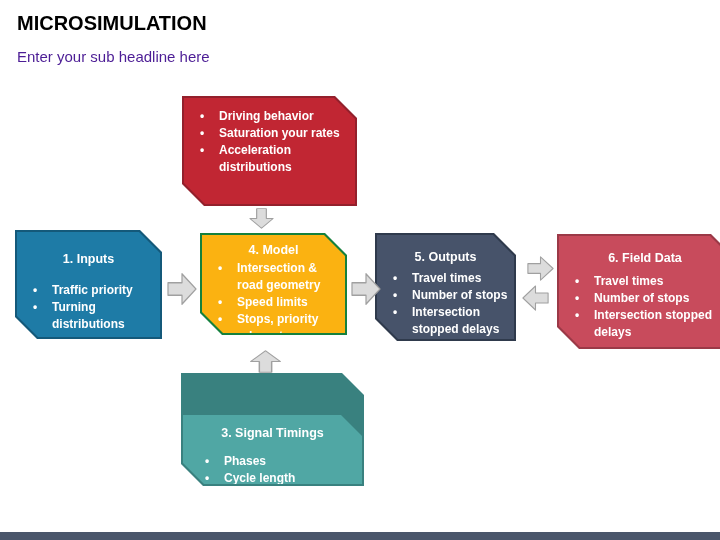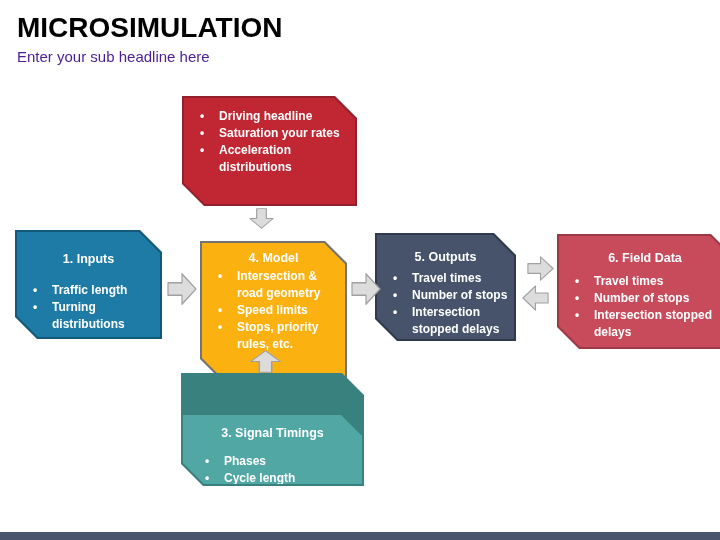--- a/index.html
+++ b/index.html
@@ -11,21 +11,21 @@
     height: 540px;
     position: relative;
     background: #ffffff;
     overflow: hidden;
     font-family: "Liberation Sans", sans-serif;
   }
   .page-title {
     position: absolute;
     left: 17px;
     top: 12px;
-    font-size: 28px;
+    font-size: 20px;
     font-weight: 700;
     color: #000000;
     letter-spacing: 0px;
   }
   .page-subtitle {
     position: absolute;
     left: 17px;
     top: 48px;
     font-size: 15px;
     color: #4c1d95;
@@ -75,21 +75,21 @@
 
   .box.calibration  { left: 182px; top: 96px;  width: 175px; height: 110px; background: #93202C; }
   .box.calibration .box-inner  { background: #C12633; padding-top: 10px; }
   .box.calibration .box-title  { margin-bottom: 9px; }
 
   .box.signal       { left: 181px; top: 373px; width: 183px; height: 113px; background: #39817F; }
   .box.signal .box-inner       { background: #50A7A4; padding-top: 11px; margin-top: 40px; }
   .box.signal .box-title       { margin-bottom: 12px; }
   .box.signal .box-list        { padding-left: 14px; }
 
-  .box.model        { left: 200px; top: 233px; width: 147px; height: 140px; background: #737373; margin-top: 8px; }
+  .box.model        { left: 200px; top: 233px; width: 147px; height: 102px; background: #15803d; }
   .box.model .box-inner        { background: #FBB211; padding-top: 8px; }
   .box.model .box-title        { margin-bottom: 2px; }
 
   .box.outputs      { left: 375px; top: 233px; width: 141px; height: 108px; background: #2F3A4C; }
   .box.outputs .box-inner      { background: #47536A; padding-top: 15px; }
   .box.outputs .box-title      { margin-bottom: 5px; }
 
   .box.field        { left: 557px; top: 234px; width: 176px; height: 115px; background: #9B3947; }
   .box.field .box-inner        { background: #C84B5C; padding-top: 15px; }
   .box.field .box-title        { margin-bottom: 7px; }
@@ -127,32 +127,32 @@
 </style>
 </head>
 <body>
 
 <div class="page-title">MICROSIMULATION</div>
 <div class="page-subtitle">Enter your sub headline here</div>
 
 <div class="box calibration">
   <div class="box-inner">
     <ul class="box-list">
-      <li>Driving headline</li>
+      <li>Driving behavior</li>
       <li>Saturation your rates</li>
       <li>Acceleration distributions</li>
     </ul>
   </div>
 </div>
 
 <div class="box inputs">
   <div class="box-inner">
     <div class="box-title">1. Inputs</div>
     <ul class="box-list">
-      <li>Traffic length</li>
+      <li>Traffic priority</li>
       <li>Turning distributions</li>
     </ul>
   </div>
 </div>
 
 <div class="box model">
   <div class="box-inner">
     <div class="box-title">4. Model</div>
     <ul class="box-list">
       <li>Intersection &amp; road geometry</li>

